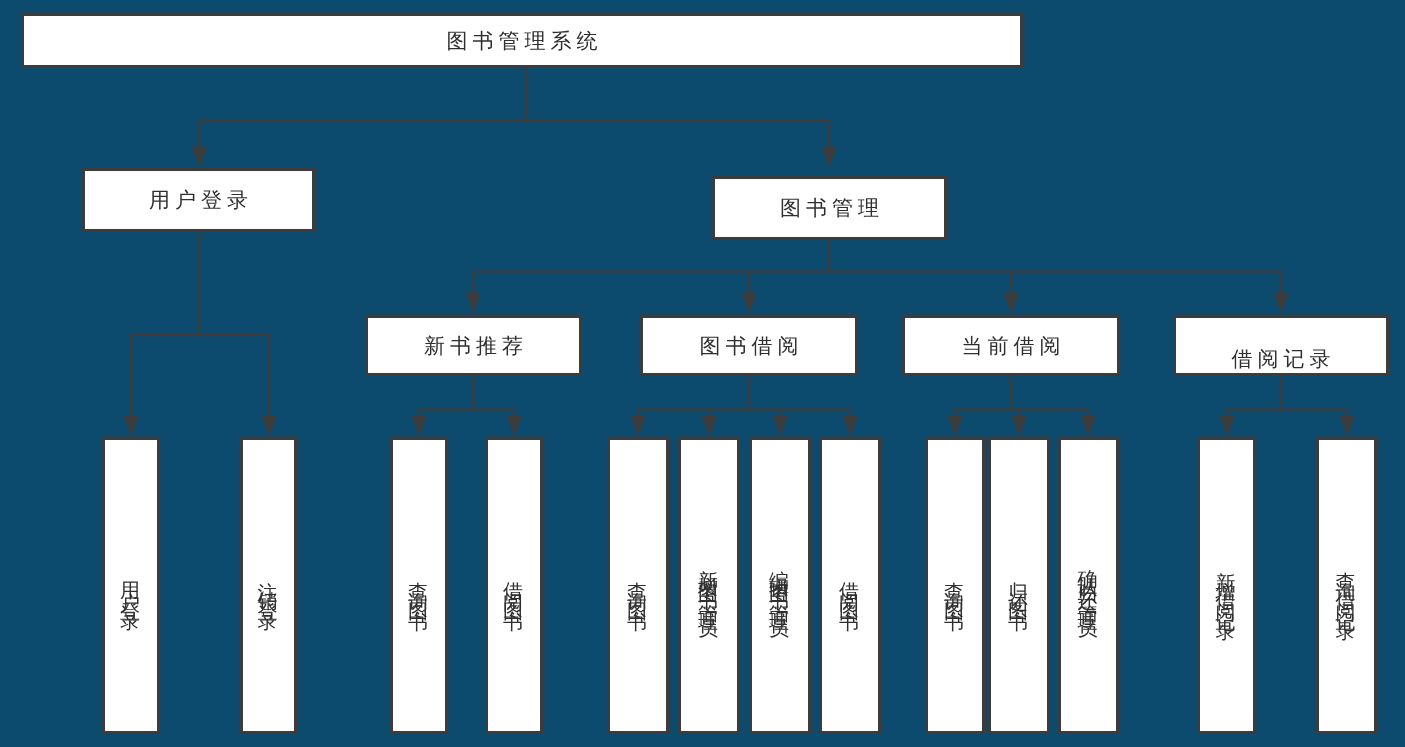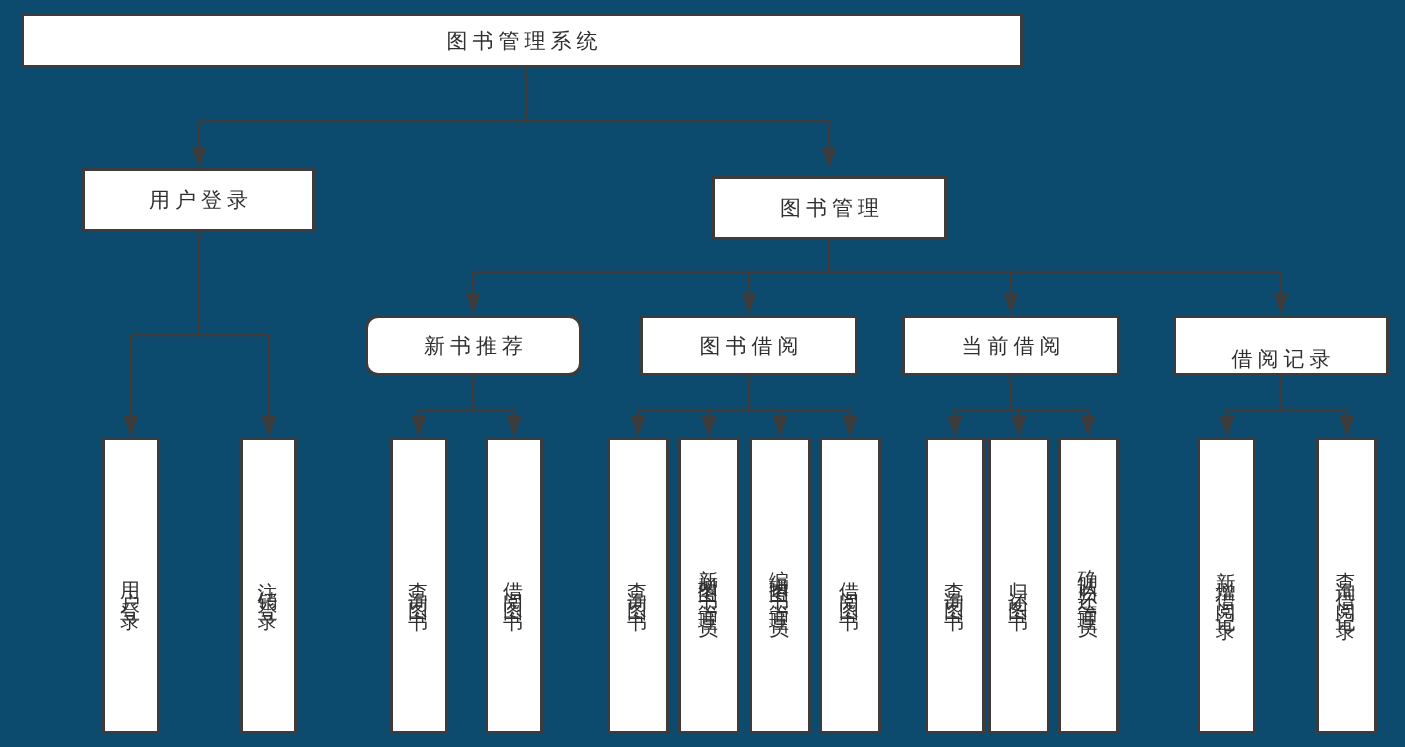--- a/index.html
+++ b/index.html
@@ -122,21 +122,21 @@
     <span class="h-label">图书管理系统</span>
   </div>
 
   <div class="node" style="left:82px; top:168px; width:233px; height:64px;">
     <span class="h-label">用户登录</span>
   </div>
   <div class="node" style="left:712px; top:168px; width:235px; height:64px;margin-top:8px;">
     <span class="h-label">图书管理</span>
   </div>
 
-  <div class="node" style="left:365px; top:315px; width:217px; height:61px;border-radius:13px;">
+  <div class="node" style="left:365px; top:315px; width:217px; height:61px;">
     <span class="h-label">新书推荐</span>
   </div>
   <div class="node" style="left:640px; top:315px; width:218px; height:61px;">
     <span class="h-label">图书借阅</span>
   </div>
   <div class="node" style="left:902px; top:315px; width:218px; height:61px;">
     <span class="h-label">当前借阅</span>
   </div>
   <div class="node" style="left:1173px; top:315px; width:216px; height:61px;align-items:flex-end;">
     <span class="h-label">借阅记录</span>

